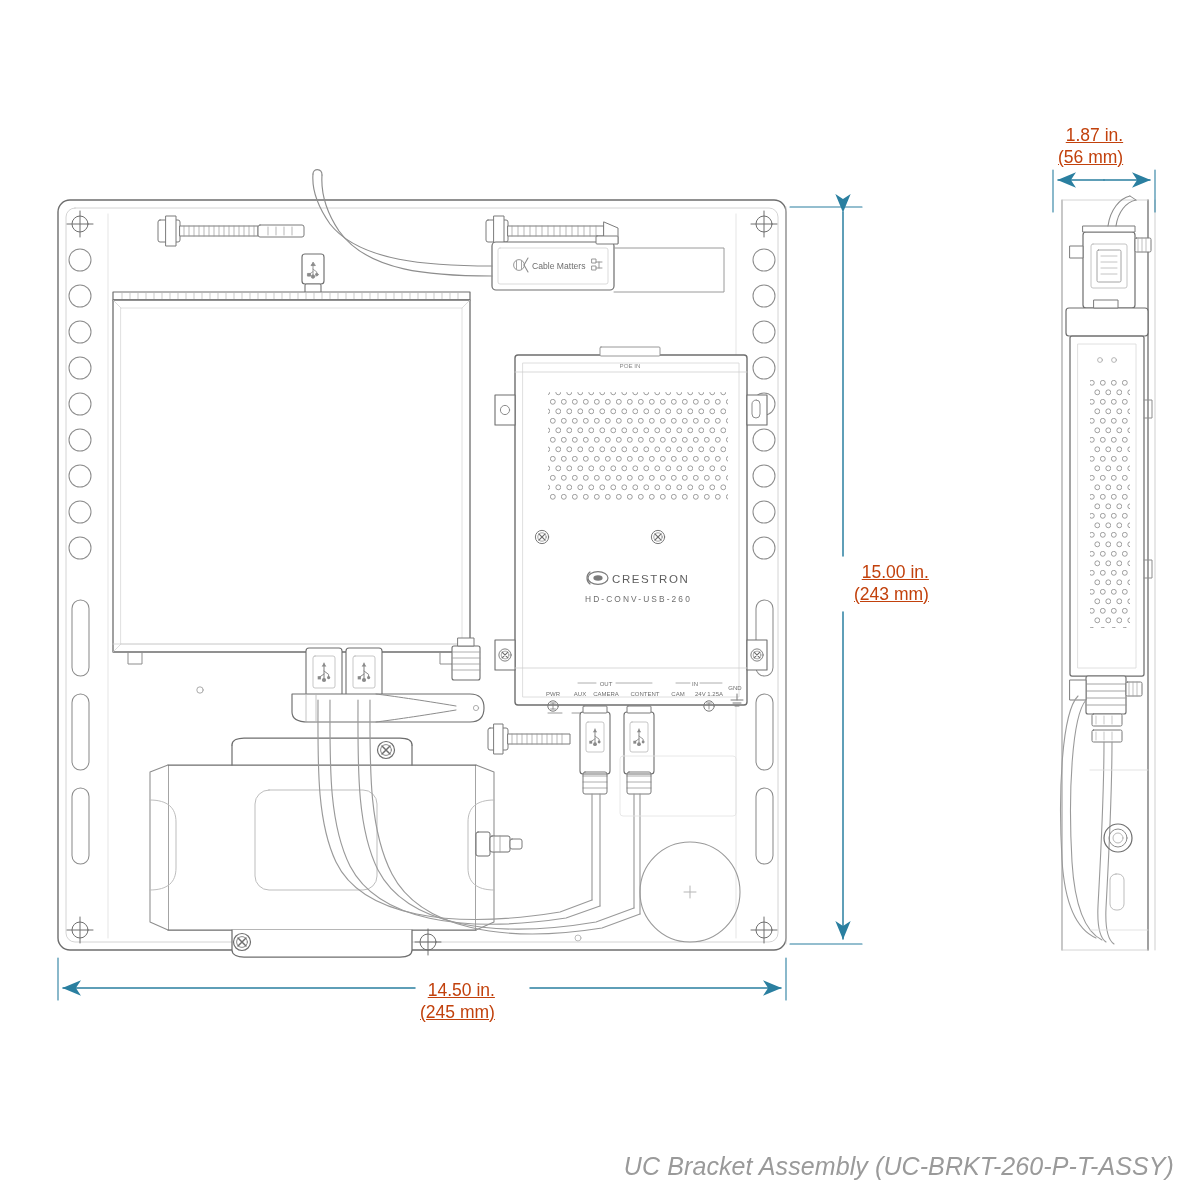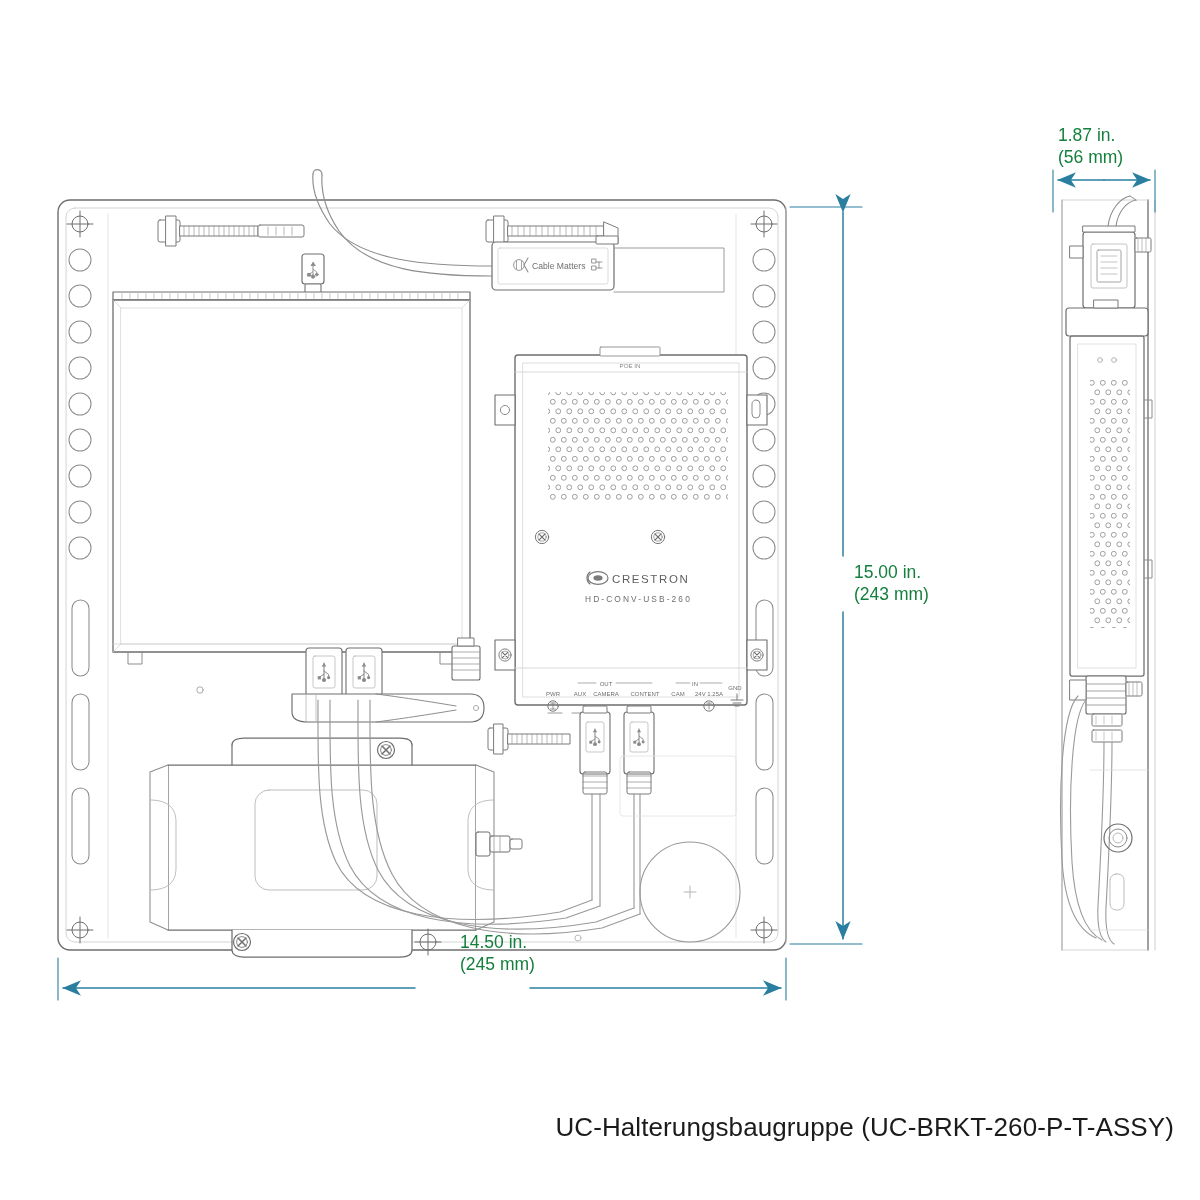--- a/index.html
+++ b/index.html
@@ -3,24 +3,24 @@
 <meta charset="utf-8">
 <style>
   html,body{margin:0;padding:0;background:#ffffff;}
   body{width:1200px;height:1200px;overflow:hidden;
        font-family:"Liberation Sans",sans-serif;color:#1a1a1a;}
   #stage{position:relative;width:1200px;height:1200px;}
   svg.draw{position:absolute;left:0;top:0;width:1200px;height:1200px;}
   .cap{position:absolute;right:26px;text-align:right;white-space:nowrap;}
   .cap-de{top:1112px;font-size:26px;color:#1b1b1b;letter-spacing:.1px;}
   .cap-en{top:1152px;font-size:25px;color:#9a9a9a;font-style:italic;letter-spacing:.1px;}
-  .dimlbl{position:absolute;font-size:17.5px;color:#15803d;line-height:1.24;
-          text-align:left;white-space:nowrap;}
+  .dimlbl{position:absolute;font-size:17.5px;color:#c2410c;line-height:1.24;
+          text-align:right;white-space:nowrap;text-decoration:underline;}
   .dim-h{left:810px;top:562px;margin-left:44px;}
-  .dim-w{left:420px;top:932px;margin-left:40px;}
+  .dim-w{left:420px;top:980px;}
   .dim-d{left:1058px;top:125px;}
 </style>
 </head>
 <body>
 
 <div id="stage">
 
   <svg class="draw" viewBox="0 0 1200 1200">
     <defs>
       <g id="usbglyph">
@@ -477,15 +477,15 @@
   <div class="dimlbl dim-w">
     <div>14.50 in.</div>
     <div>(245 mm)</div>
   </div>
 
   <div class="dimlbl dim-d">
     <div>1.87 in.</div>
     <div>(56 mm)</div>
   </div>
 
-  <div class="cap cap-de">UC-Halterungsbaugruppe (UC-BRKT-260-P-T-ASSY)</div>
+  <div class="cap cap-en">UC Bracket Assembly (UC-BRKT-260-P-T-ASSY)</div>
 
 </div>
 
 </body></html>

